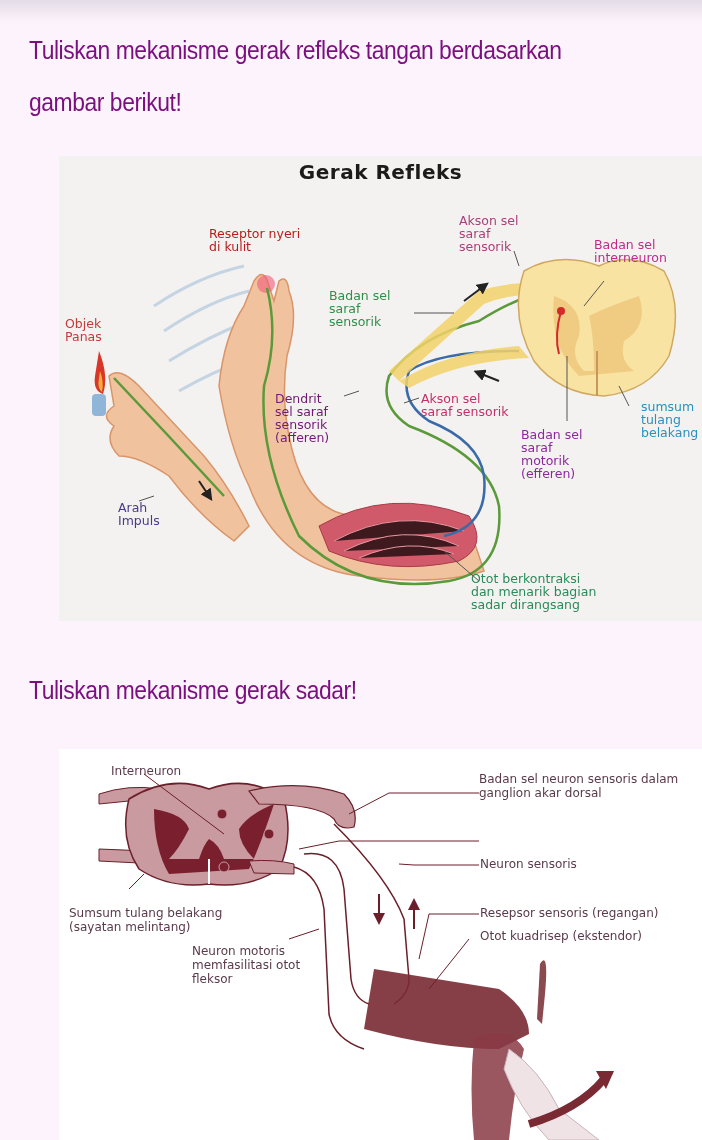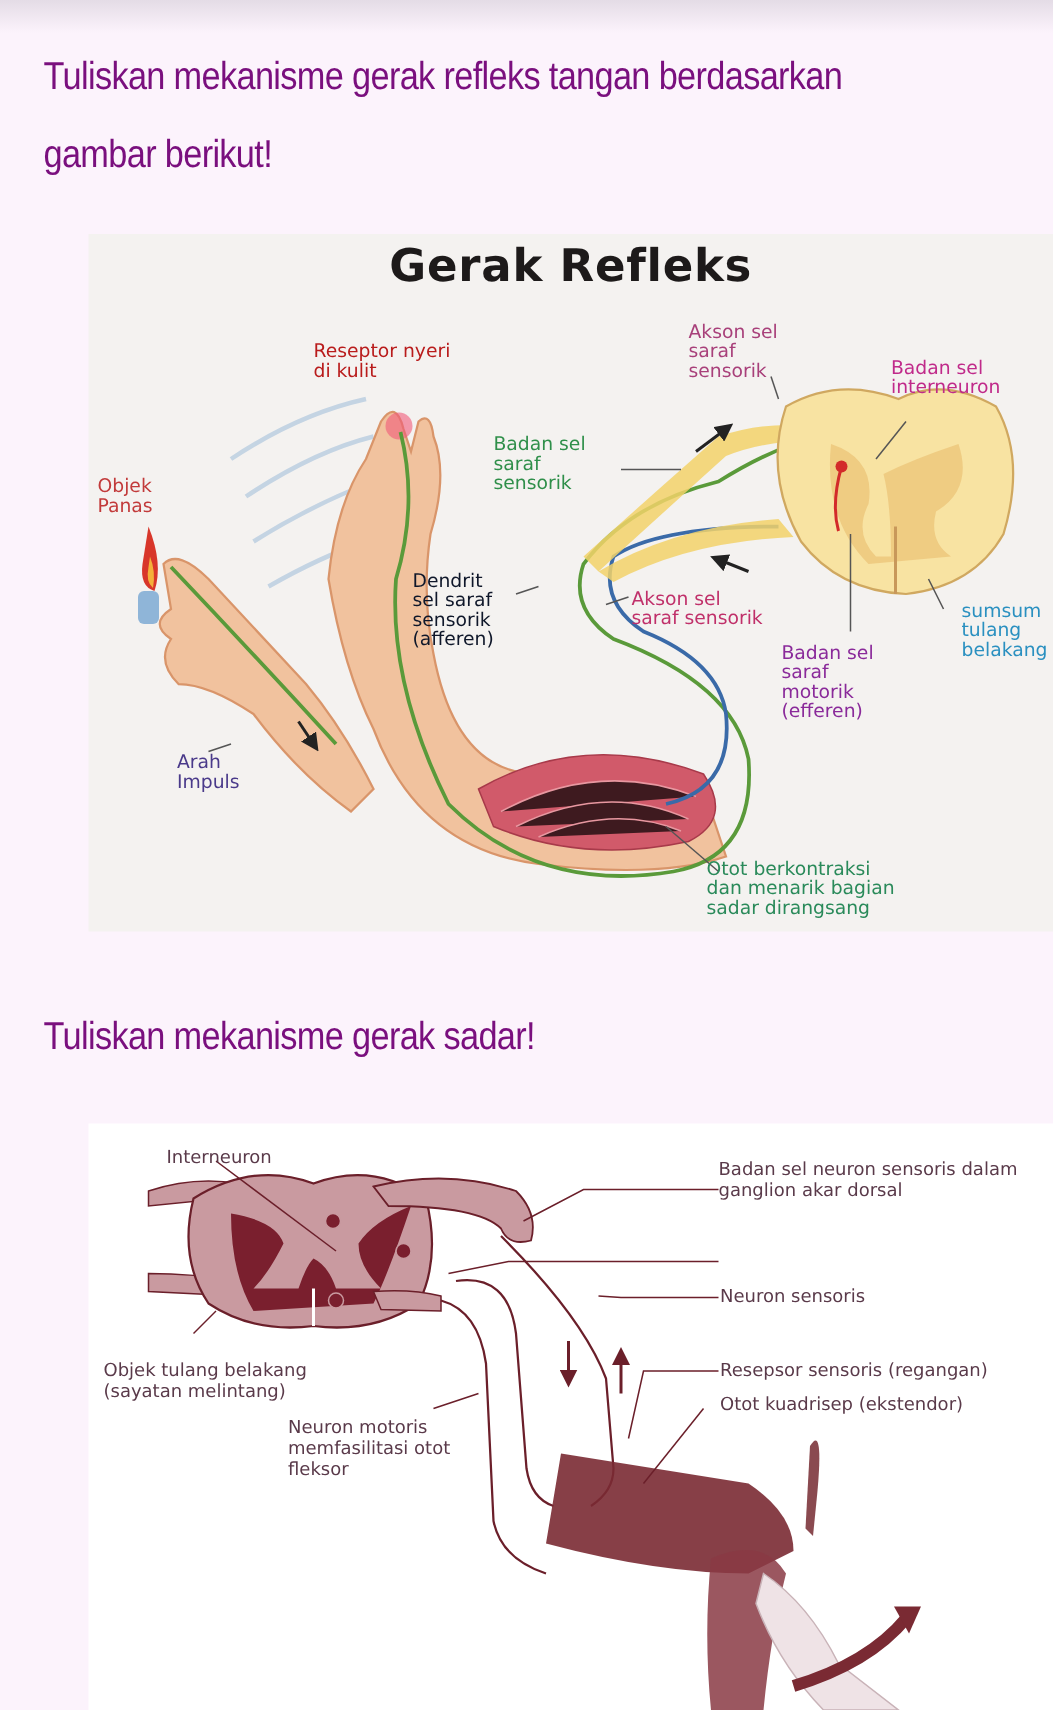--- a/index.html
+++ b/index.html
@@ -22,21 +22,21 @@
   }
   .q1 { top:24px; }
   .q2 { top:664px; }
   .figure {
     position:absolute; overflow:hidden;
   }
   .fig1 { left:59px; top:156px; width:643px; height:465px; background:#f4f2f0; }
   .fig2 { left:59px; top:749px; width:643px; height:391px; background:#ffffff; }
   .fig-title {
     position:absolute; left:0; width:100%; top:4px; text-align:center;
-    font-family:"DejaVu Sans", sans-serif; font-weight:900; font-size:30px; color:#1d1a1a;
+    font-family:"DejaVu Sans", sans-serif; font-weight:900; font-size:20px; color:#1d1a1a;
     letter-spacing:0.5px;
   }
   .lbl { position:absolute; text-align:left; font-family:"DejaVu Sans", sans-serif; font-size:12.5px; line-height:13px; }
   .lbl2 { position:absolute; font-family:"DejaVu Sans", sans-serif; font-size:12px; line-height:14px; color:#5a3a4a; }
   svg { position:absolute; left:0; top:0; }
 </style>
 </head>
 <body>
 
 <div class="top-shade"></div>
@@ -125,21 +125,21 @@
   </div>
   <div class="lbl" style="left:6px;top:161px;width:50px;color:#c23a3a;">
     <div>Objek</div>
     <div>Panas</div>
   </div>
   <div class="lbl" style="left:270px;top:133px;width:90px;color:#2f8f4a;">
     <div>Badan sel</div>
     <div>saraf</div>
     <div>sensorik</div>
   </div>
-  <div class="lbl" style="left:216px;top:224px;width:80px;color:#0f172a;">
+  <div class="lbl" style="left:216px;top:236px;width:80px;color:#701a75;">
     <div>Dendrit</div>
     <div>sel saraf</div>
     <div>sensorik</div>
     <div>(afferen)</div>
   </div>
   <div class="lbl" style="left:362px;top:236px;width:110px;color:#c0306a;">
     <div>Akson sel</div>
     <div>saraf sensorik</div>
   </div>
   <div class="lbl" style="left:582px;top:244px;width:65px;color:#2a90c0;">
@@ -219,21 +219,21 @@
     </g>
   </svg>
 
   <div class="lbl2" style="left:52px;top:15px;">Interneuron</div>
   <div class="lbl2" style="left:420px;top:23px;width:230px;">
     <div>Badan sel neuron sensoris dalam</div>
     <div>ganglion akar dorsal</div>
   </div>
   <div class="lbl2" style="left:421px;top:108px;">Neuron sensoris</div>
   <div class="lbl2" style="left:10px;top:157px;width:200px;">
-    <div>Objek tulang belakang</div>
+    <div>Sumsum tulang belakang</div>
     <div>(sayatan melintang)</div>
   </div>
   <div class="lbl2" style="left:421px;top:157px;">Resepsor sensoris (regangan)</div>
   <div class="lbl2" style="left:421px;top:180px;">Otot kuadrisep (ekstendor)</div>
   <div class="lbl2" style="left:133px;top:195px;width:130px;">
     <div>Neuron motoris</div>
     <div>memfasilitasi otot</div>
     <div>fleksor</div>
   </div>
 </div>

